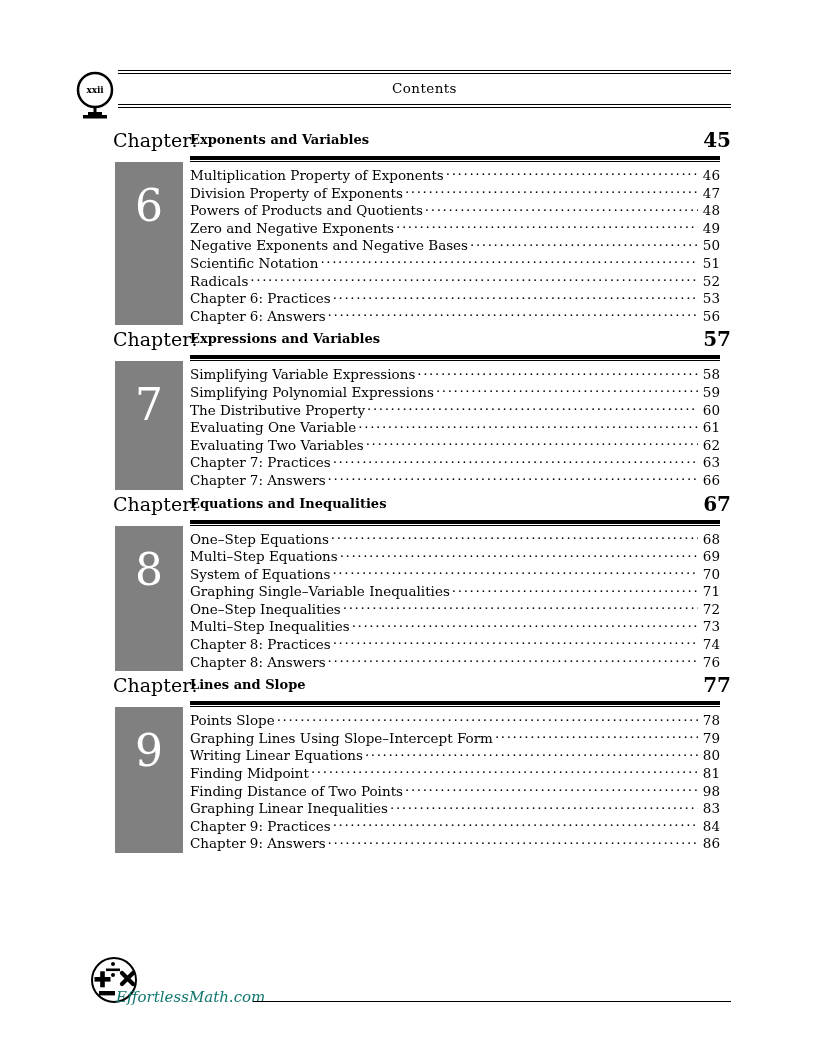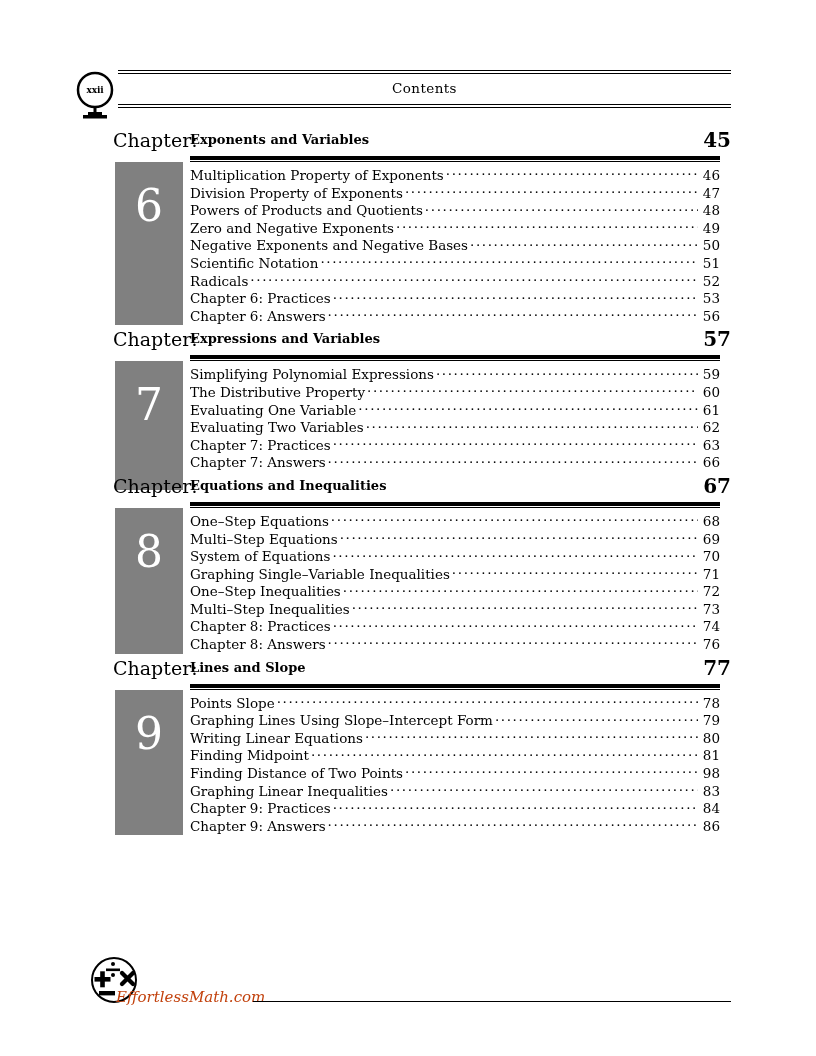--- a/index.html
+++ b/index.html
@@ -315,20 +315,25 @@
         <div class="rule-thick"></div>
         <div class="rule-sep"></div>
         <div class="rule-under"></div>
       </div>
       <div class="chapter-body">
         <div class="num-block" style="height: 128.2px; background: rgb(128, 128, 128); color: rgb(255, 255, 255);">
           <span class="glyph">7</span>
         </div>
         <div class="entries">
           <div class="entry">
+            <span class="etitle">Simplifying Variable Expressions</span>
+            <span class="leader"></span>
+            <span class="epage">58</span>
+          </div>
+          <div class="entry">
             <span class="etitle">Simplifying Polynomial Expressions</span>
             <span class="leader"></span>
             <span class="epage">59</span>
           </div>
           <div class="entry">
             <span class="etitle">The Distributive Property</span>
             <span class="leader"></span>
             <span class="epage">60</span>
           </div>
           <div class="entry">
@@ -491,15 +496,15 @@
       </g>
 
       <g stroke="#000000" stroke-width="4.2" stroke-linecap="round">
         <line x1="34" y1="21" x2="45" y2="32"></line>
         <line x1="45" y1="21" x2="34" y2="32"></line>
       </g>
 
       <rect x="11" y="39" width="16" height="4.4" fill="#000000"></rect>
     </svg>
   </div>
-  <div class="footer-brand" style="color: #c2410c; font-style: italic;">EffortlessMath.com</div>
+  <div class="footer-brand" style="color: #0f766e; font-style: italic;">EffortlessMath.com</div>
   <div class="footer-rule"></div>
 </div>
 
 </body></html>

